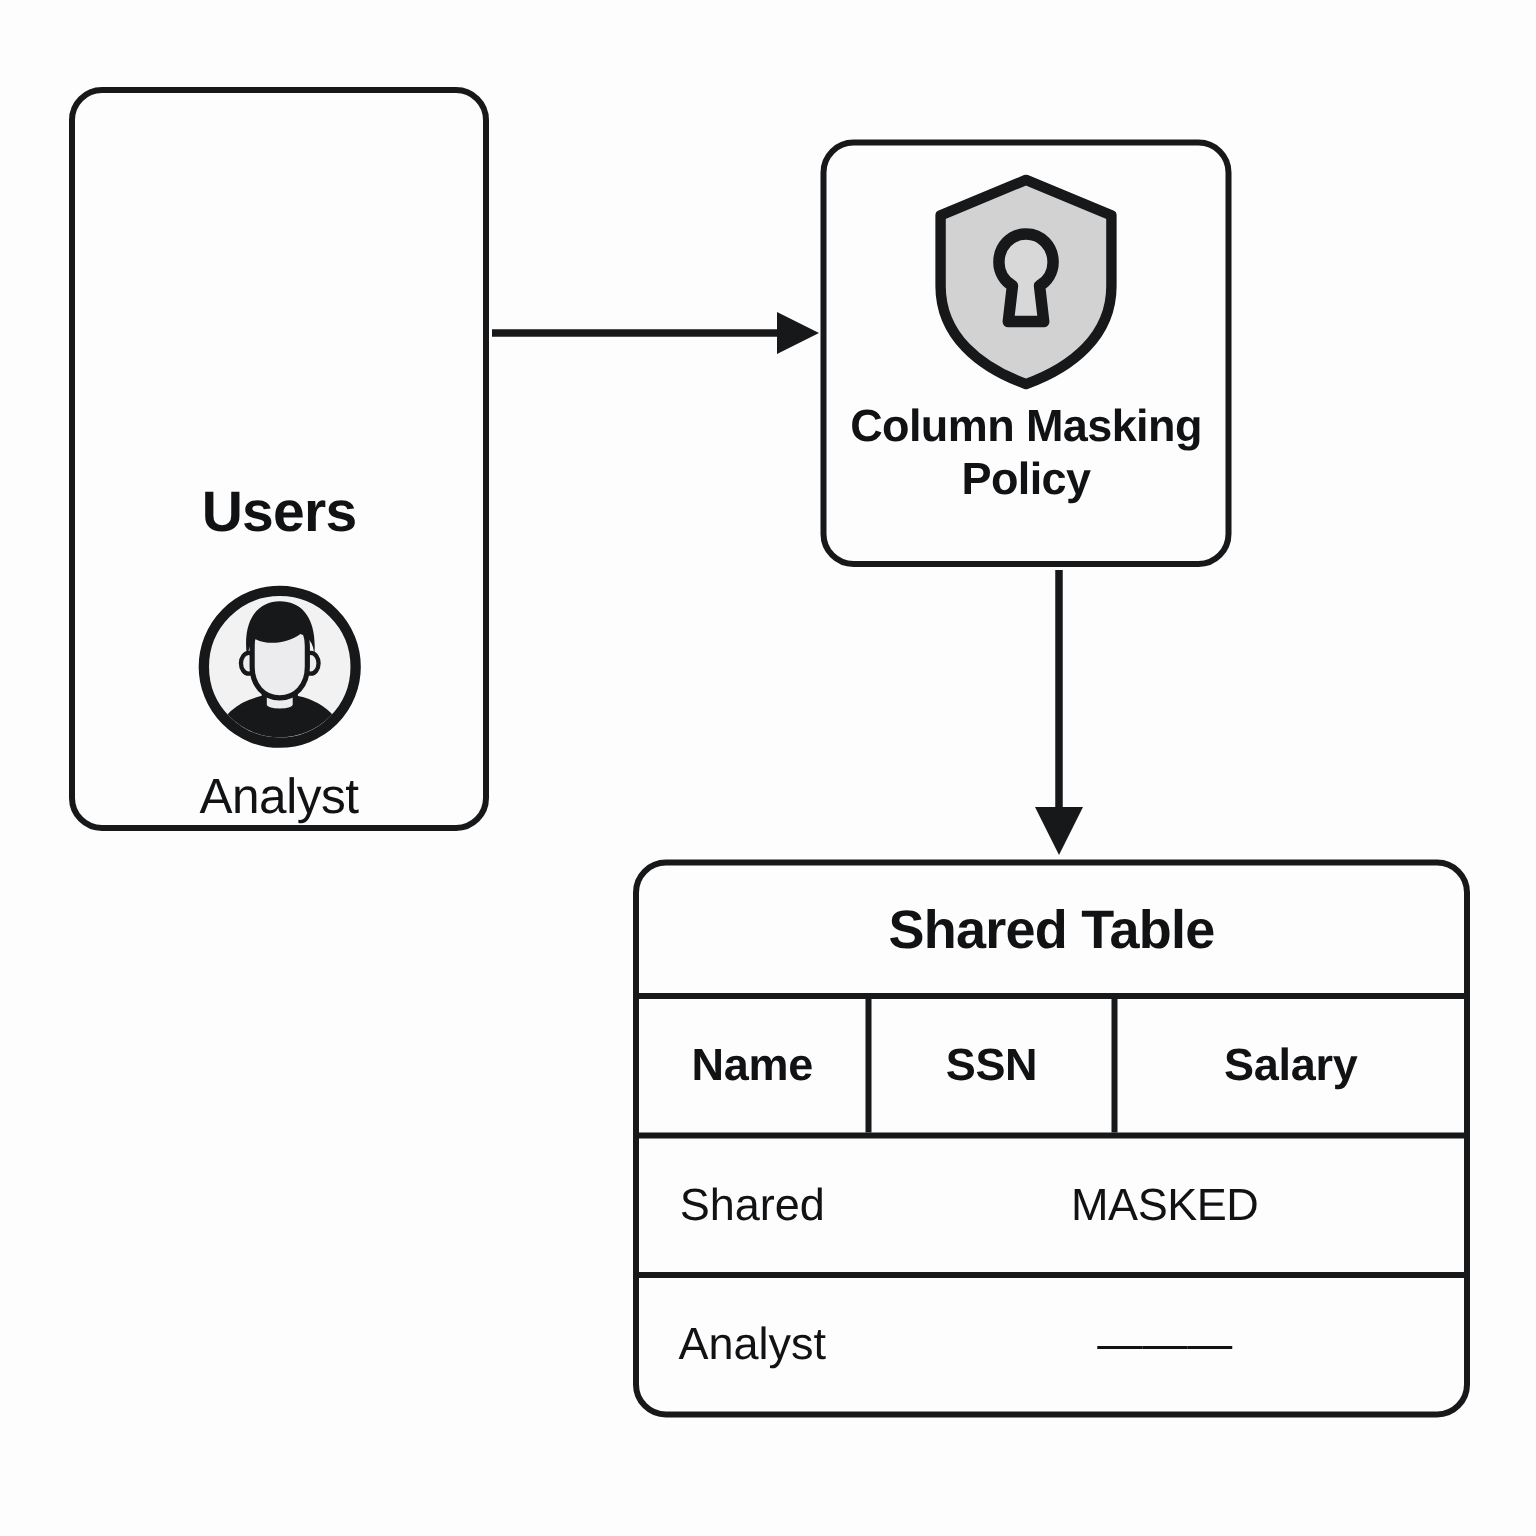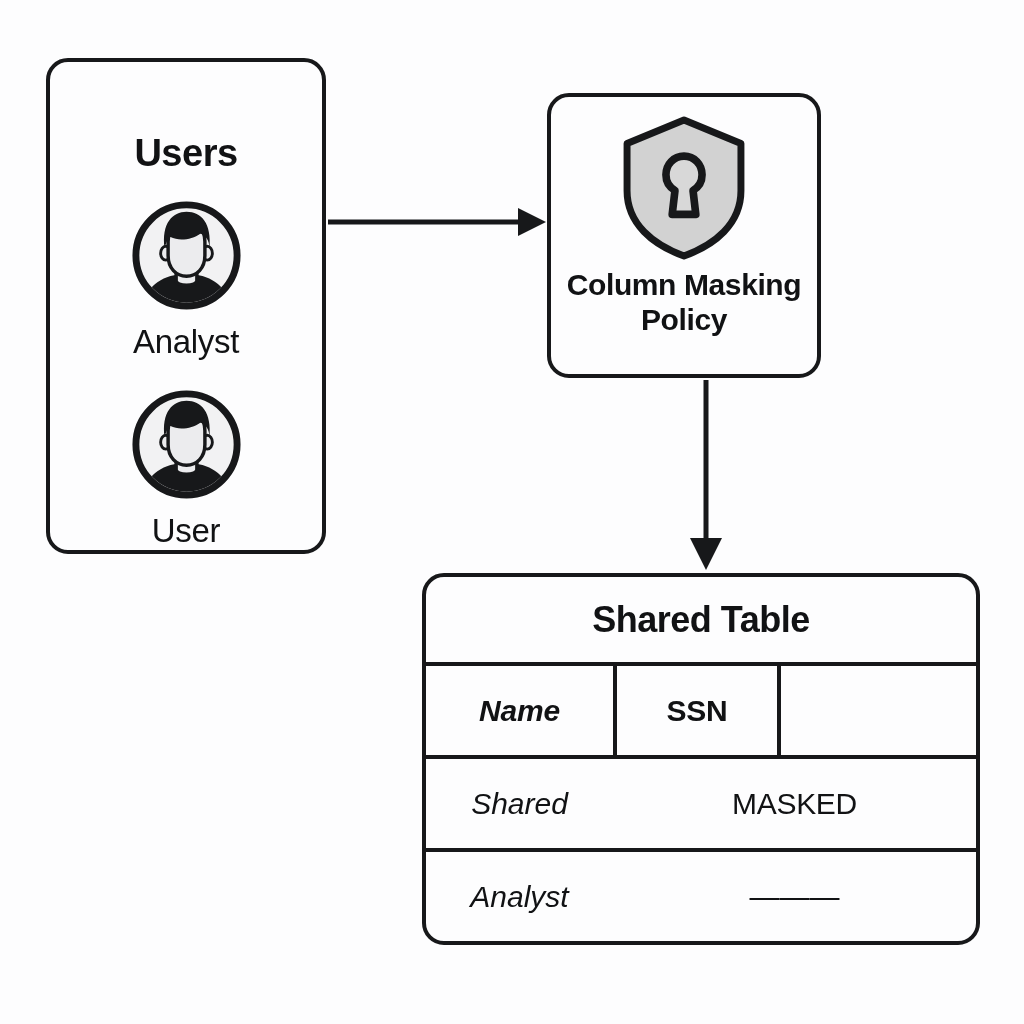--- a/index.html
+++ b/index.html
@@ -117,21 +117,21 @@
   }
   .trow + .trow { border-top: 4px solid #17181a; }
   .tcell {
     display: flex;
     align-items: center;
     justify-content: center;
     box-sizing: border-box;
     overflow: visible;
     white-space: nowrap;
   }
-  .tcell.c0 { width: 187px; flex: none; font-style: italic; }
+  .tcell.c0 { width: 151px; flex: none; }
   .tcell.c1 { width: 168px; flex: none; border-left: 4px solid #17181a; border-right: 4px solid #17181a; }
   .tcell.c2 { flex: 1; }
   .head .tcell {
     font-size: 30px;
     font-weight: 600;
     color: #111214;
     letter-spacing: -0.2px;
   }
   .body .tcell {
     font-size: 30px;
@@ -190,57 +190,41 @@
           <ellipse cx="68" cy="48" rx="4.5" ry="6" fill="#ececee" stroke="#17181a" stroke-width="2.5"></ellipse>
 
           <path d="M34 38 C34 26 42 19 50 19 C58 19 66 26 66 38 L66 50 C66 61 59 68 50 68 C41 68 34 61 34 50 Z" fill="#ececee" stroke="#17181a" stroke-width="3"></path>
 
           <path d="M31 44 C28 22 38 12 50 12 C63 12 72 22 70 44 C70 36 66 32 62 31 C55 36 44 38 36 34 C33 36 32 40 31 44 Z" fill="#17181a"></path>
         </g>
       </svg>
       <div class="user-label">Analyst</div>
     </div>
 
-    <div class="user-entry second">
-      <svg class="avatar" width="115" height="115" viewBox="0 0 100 100">
-        <circle cx="50" cy="50" r="44" fill="#f2f2f3" stroke="#17181a" stroke-width="6"></circle>
-        <clipPath id="clipB">
-            <circle cx="50" cy="50" r="41"></circle>
-          </clipPath>
-        <g clip-path="url(#clipB)">
-          <path d="M50 66 C26 66 12 80 10 100 L90 100 C88 80 74 66 50 66 Z" fill="#17181a"></path>
-          <path d="M41 58 L59 58 L59 72 C59 77 41 77 41 72 Z" fill="#ececee" stroke="#17181a" stroke-width="3"></path>
-          <ellipse cx="32" cy="48" rx="4.5" ry="6" fill="#ececee" stroke="#17181a" stroke-width="2.5"></ellipse>
-          <ellipse cx="68" cy="48" rx="4.5" ry="6" fill="#ececee" stroke="#17181a" stroke-width="2.5"></ellipse>
-          <path d="M34 38 C34 26 42 19 50 19 C58 19 66 26 66 38 L66 50 C66 61 59 68 50 68 C41 68 34 61 34 50 Z" fill="#ececee" stroke="#17181a" stroke-width="3"></path>
-          <path d="M31 44 C28 22 38 12 50 12 C63 12 72 22 70 44 C70 36 66 32 62 31 C55 36 44 38 36 34 C33 36 32 40 31 44 Z" fill="#17181a"></path>
-        </g>
-      </svg>
-      <div class="user-label">User</div>
-    </div>
   </div>
 
   <div class="node" id="policy-box">
     <svg width="140" height="150" viewBox="0 0 100 108">
       <path d="M50 5 L91 22 L91 56 C91 80 72 95 50 103 C28 95 9 80 9 56 L9 22 Z" fill="#d2d2d2" stroke="#17181a" stroke-width="5" stroke-linejoin="round"></path>
       <path d="M50 31 C57.5 31 63 37 63 44.5 C63 49.5 60.2 53.6 56.5 55.8 L58.5 73 L41.5 73 L43.5 55.8 C39.8 53.6 37 49.5 37 44.5 C37 37 42.5 31 50 31 Z" fill="#d8d8d8" stroke="#17181a" stroke-width="5.5" stroke-linejoin="round"></path>
     </svg>
     <div class="policy-text">
       <span>Column Masking</span><br>
       <span>Policy</span>
     </div>
   </div>
 
   <div class="node" id="table-box">
     <div class="table-title">Shared Table</div>
     <div class="grid">
 
       <div class="trow head">
         <div class="tcell c0">Name</div>
         <div class="tcell c1">SSN</div>
+        <div class="tcell c2">Salary</div>
       </div>
 
       <div class="trow body">
         <div class="tcell c0">Shared</div>
         <div class="tcell c2 cell-masked">MASKED</div>
       </div>
 
       <div class="trow body">
         <div class="tcell c0">Analyst</div>
         <div class="tcell c2 cell-dashes">———</div>

